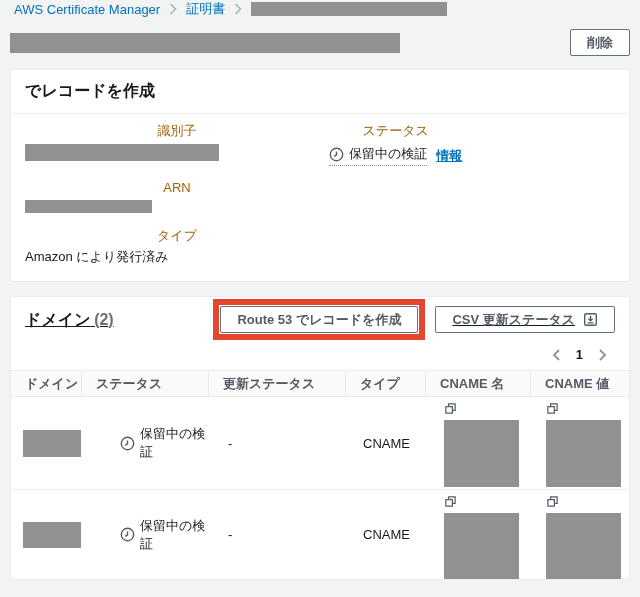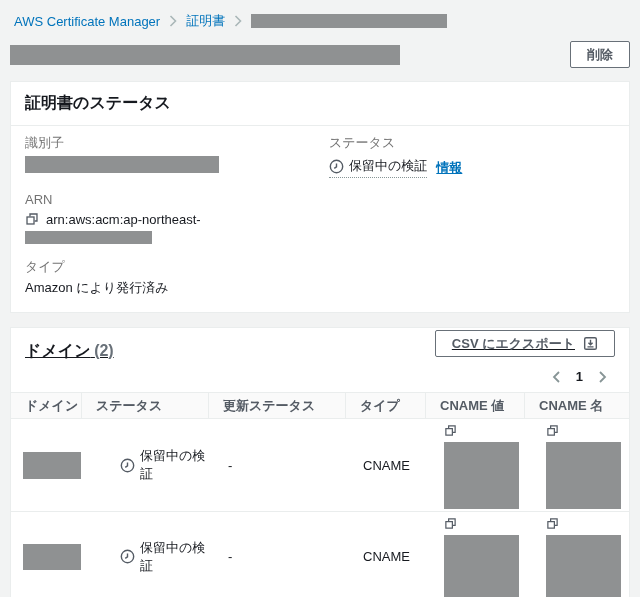--- a/index.html
+++ b/index.html
@@ -6,21 +6,21 @@
   html,body { width:640px; height:597px; }
   body {
     background:#f2f3f3;
     font-family:"Liberation Sans","DejaVu Sans",sans-serif;
     font-size:13px; color:#16191f;
     overflow:hidden;
   }
   .redact { background:#8f9192; display:inline-block; }
 
   
-  .breadcrumb { display:flex; align-items:center; gap:9px; padding:12px 14px 0; }
+  .breadcrumb { display:flex; align-items:center; gap:9px; padding:0 14px 0; }
   .bc-link { color:#0073bb; cursor:pointer; white-space:nowrap; }
   .bc-chev { display:flex; color:#aab7b8; }
   .bc-redact { width:196px; height:14px; }
 
   
   .title-row { display:flex; justify-content:space-between; align-items:center; padding:11px 10px 13px; }
   .title-redact { width:390px; height:20px; }
   .btn {
     background:#fff; border:1px solid #687078; border-radius:2px;
     color:#545b64; font-weight:700; font-size:13px; line-height:17px;
@@ -28,21 +28,21 @@
   }
 
   
   .panel { background:#fff; border:1px solid #eaeded; margin:0 10px; }
   .panel-hdr { padding:11px 14px; border-bottom:1px solid #eaeded; }
   .panel-title { font-size:16px; font-weight:700; display:inline; }
   .panel-count { font-size:16px; font-weight:700; color:#687078; }
 
   .p1-body { display:flex; padding:9px 14px 16px; }
   .col-left { width:304px; }
-  .field-label { color:#737373; line-height:16px; }
+  .field-label { color:#a16207; line-height:16px;text-align:center; }
   .id-redact { width:194px; height:17px; margin-top:5px; }
   .fld-id { margin-bottom:16px; }
   .fld-arn { margin-bottom:12px; }
   .arn-line { line-height:17px; }
   .copy-icon { color:#545b64; cursor:pointer; vertical-align:-2px; margin-right:7px; display:inline-block; }
   .in-redact { height:13px; vertical-align:-1px; }
   .r-acct { width:69px; }
   .r-cert { width:127px; }
   .type-val { margin-top:5px; line-height:16px; }
   .col-right { padding-top:0; }
@@ -104,38 +104,30 @@
   <span class="redact bc-redact"></span>
 </div>
 
 <div class="title-row">
   <span class="redact title-redact"></span>
   <button class="btn">削除</button>
 </div>
 
 <div class="panel" style="margin-bottom:14px;">
   <div class="panel-hdr">
-    <h2 class="panel-title">証明書のステータス</h2>
+    <h2 class="panel-title">でレコードを作成</h2>
   </div>
   <div class="p1-body">
     <div class="col-left">
       <div class="fld-id">
         <div class="field-label">識別子</div>
         <span class="redact id-redact"></span>
       </div>
       <div class="fld-arn">
         <div class="field-label" style="margin-bottom:3px;margin-top:12px;">ARN</div>
-        <div class="arn-line">
-          <span class="copy-icon">
-            <svg width="14" height="14" viewBox="0 0 16 16" fill="none" stroke="currentColor" stroke-width="1.5">
-                <path d="M5.7 5V2.3h8v8h-2.7"></path>
-                <rect x="2.3" y="5.7" width="8" height="8"></rect>
-              </svg>
-          </span><span>arn:aws:acm:ap-northeast-</span>
-        </div>
         <div class="arn-line">
           <span class="redact in-redact r-cert"></span>
         </div>
       </div>
       <div>
         <div class="field-label">タイプ</div>
         <div class="type-val">Amazon により発行済み</div>
       </div>
     </div>
     <div class="col-right">
@@ -156,22 +148,25 @@
   </div>
 </div>
 
 <div class="panel">
   <div class="p2-hdr">
     <div>
       <h2 class="panel-title">ドメイン</h2>
       <span class="panel-count">(2)</span>
     </div>
     <div class="actions">
+      <span class="red-box">
+        <button class="btn">Route 53 でレコードを作成</button>
+      </span>
       <button class="btn csv-btn">
-        <span>CSV にエクスポート</span>
+        <span>CSV 更新ステータス</span>
         <span class="dl-icon">
           <svg width="15" height="15" viewBox="0 0 16 16" fill="none" stroke="currentColor" stroke-width="1.5">
               <rect x="1.8" y="1.8" width="12.4" height="12.4" rx="1.5"></rect>
               <path d="M8 4v5M5.8 7.2L8 9.4l2.2-2.2M4.8 11.6h6.4"></path>
             </svg>
         </span>
       </button>
     </div>
   </div>
 
@@ -187,22 +182,22 @@
           <path d="M1.5 1l5 5-5 5"></path>
         </svg>
     </span>
   </div>
 
   <div class="thead">
     <div class="th c1">ドメイン</div>
     <div class="th c2">ステータス</div>
     <div class="th c3">更新ステータス</div>
     <div class="th c4">タイプ</div>
+    <div class="th c5">CNAME 名</div>
     <div class="th c6">CNAME 値</div>
-    <div class="th c5">CNAME 名</div>
   </div>
 
   <div class="trow trow-1">
     <div class="td td-domain c1">
         <span class="redact domain-redact-1"></span>
       </div>
     <div class="td td-status c2">
       <span class="clock">
         <svg width="15" height="15" viewBox="0 0 16 16" fill="none" stroke="currentColor" stroke-width="1.5">
             <circle cx="8" cy="8" r="6.6"></circle>

